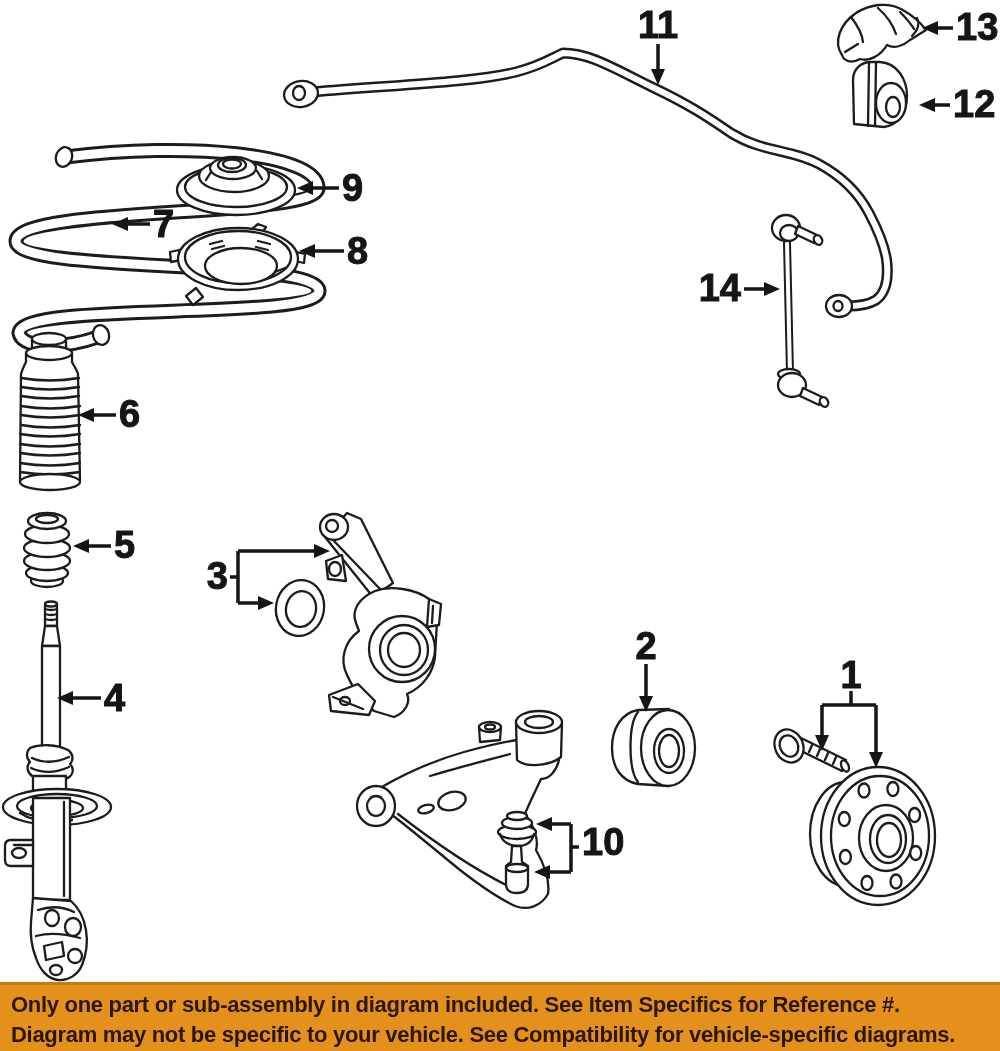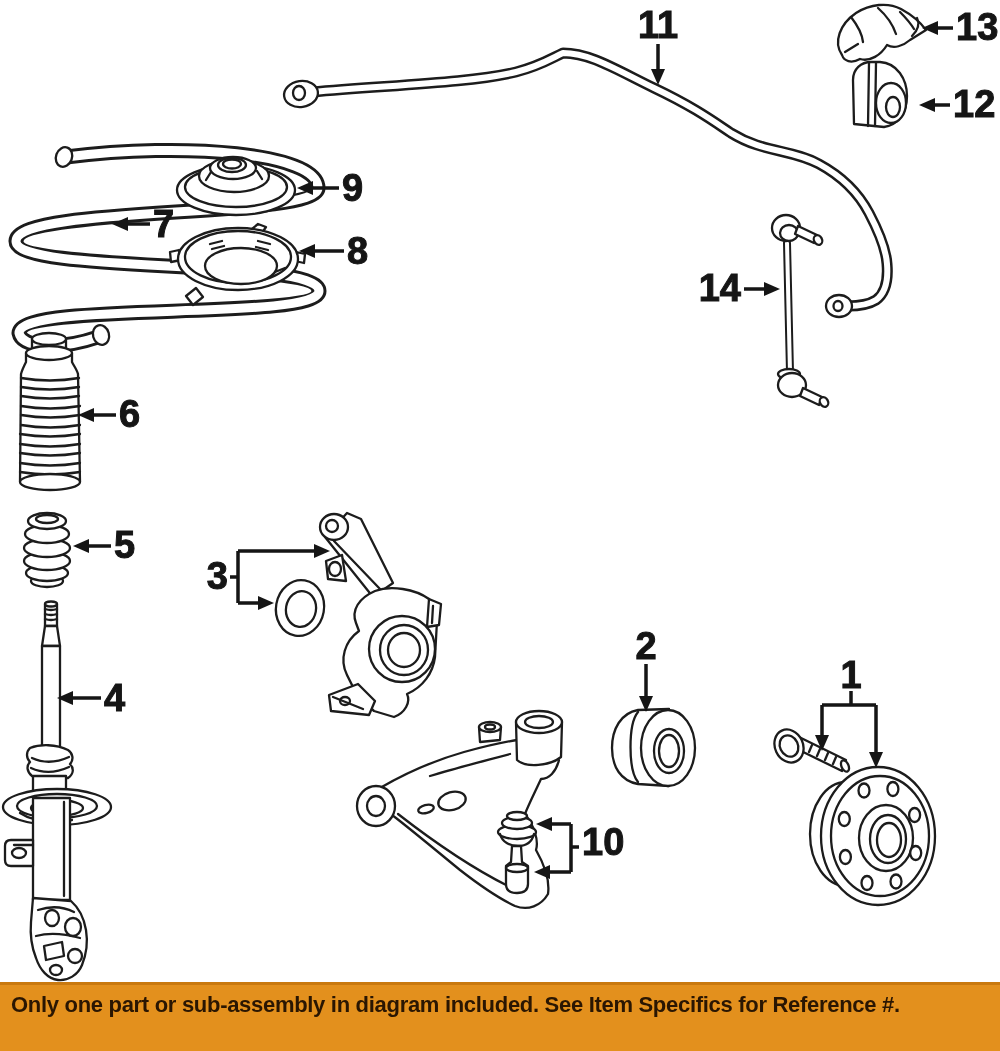--- a/index.html
+++ b/index.html
@@ -294,15 +294,16 @@
     <text x="582" y="855">10</text>
     <text x="658" y="38" text-anchor="middle">11</text>
     <text x="953" y="117">12</text>
     <text x="956" y="40">13</text>
     <text x="741" y="301" text-anchor="end">14</text>
   </g>
 </svg>
 
 <div class="banner">
   <div>Only one part or sub-assembly in diagram included. See Item Specifics for Reference #.</div>
+  <div>Diagram may not be specific to your vehicle. See Compatibility for vehicle-specific diagrams.</div>
 </div>
 
 </div>
 
 </body></html>

